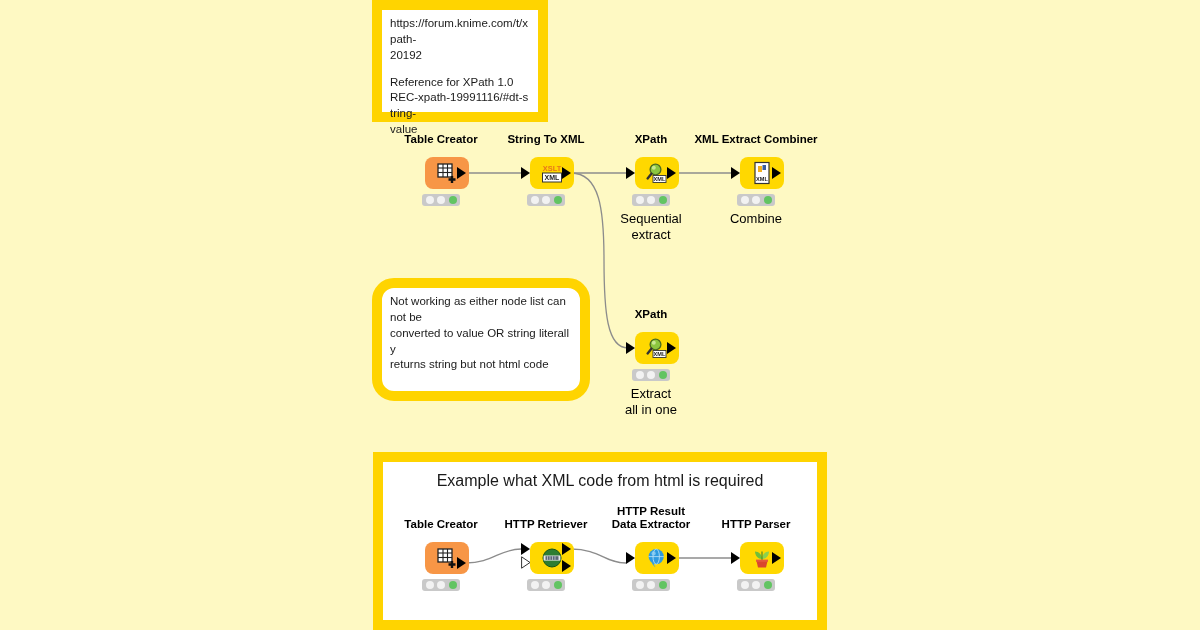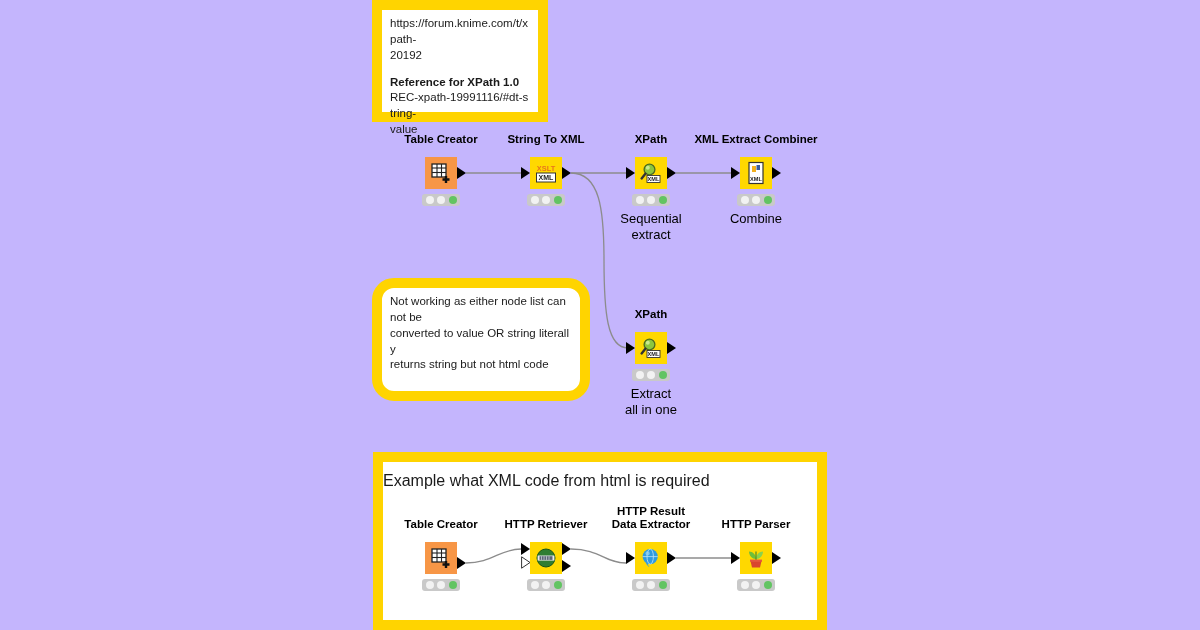--- a/index.html
+++ b/index.html
@@ -6,38 +6,38 @@
   html, body {
     margin: 0; padding: 0;
     width: 1200px; height: 630px;
     background: #ffffff;
     font-family: "Liberation Sans", sans-serif;
     overflow: hidden;
   }
   #canvas {
     position: relative;
     width: 1200px; height: 630px;
-    background: #c4b5fd;
+    background: #fef9c3;
   }
 
   
   .annot {
     position: absolute;
     background: #ffffff;
     border: 10px solid #FFD400;
     padding: 6px 8px;
     font-size: 11.5px;
     line-height: 1.38;
     color: #1a1a1a;
   }
-  .annot .strong { font-weight: bold; display: block; margin-top: 11px; }
+  .annot .strong { font-weight: normal; display: block; margin-top: 11px; }
   .annot .line { display: block; word-break: break-all; }
   .annot-title {
     display: block;
-    text-align: left;
+    text-align: center;
     font-size: 16px;
     color: #1a1a1a;
     margin: 8px 0 0 0;
   }
 
   
   #wires { position: absolute; left: 0; top: 0; width: 1200px; height: 630px; pointer-events: none; }
 
   
   .node {
@@ -52,22 +52,22 @@
     white-space: nowrap;
     font-size: 11.5px;
     font-weight: bold;
     color: #000000;
     text-align: center;
     line-height: 1.18;
   }
   .node-box {
     position: absolute;
     left: -16px; top: -16px;
-    width: 32px; height: 32px;
-    border-radius: 0;
+    width: 44px; height: 32px;
+    border-radius: 8px;
     display: flex;
     align-items: center;
     justify-content: center;
   }
   .node-box.yellow { background: #FFD800; }
   .node-box.orange { background: #F79646; }
   .node-status {
     position: absolute;
     left: 50%;
     transform: translateX(-50%);

